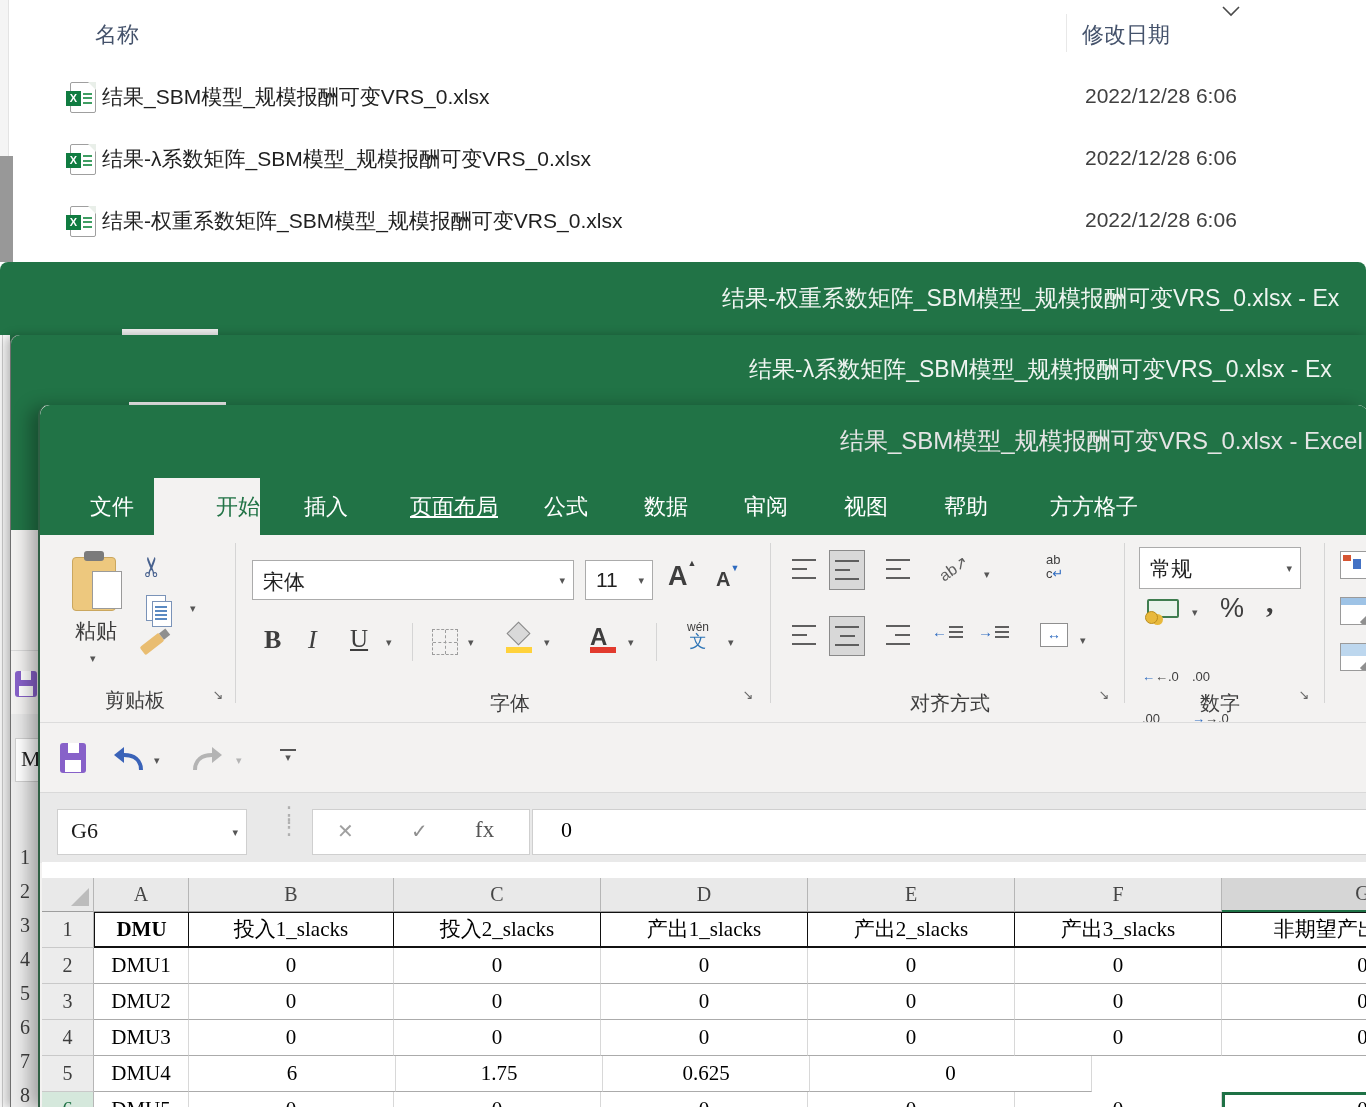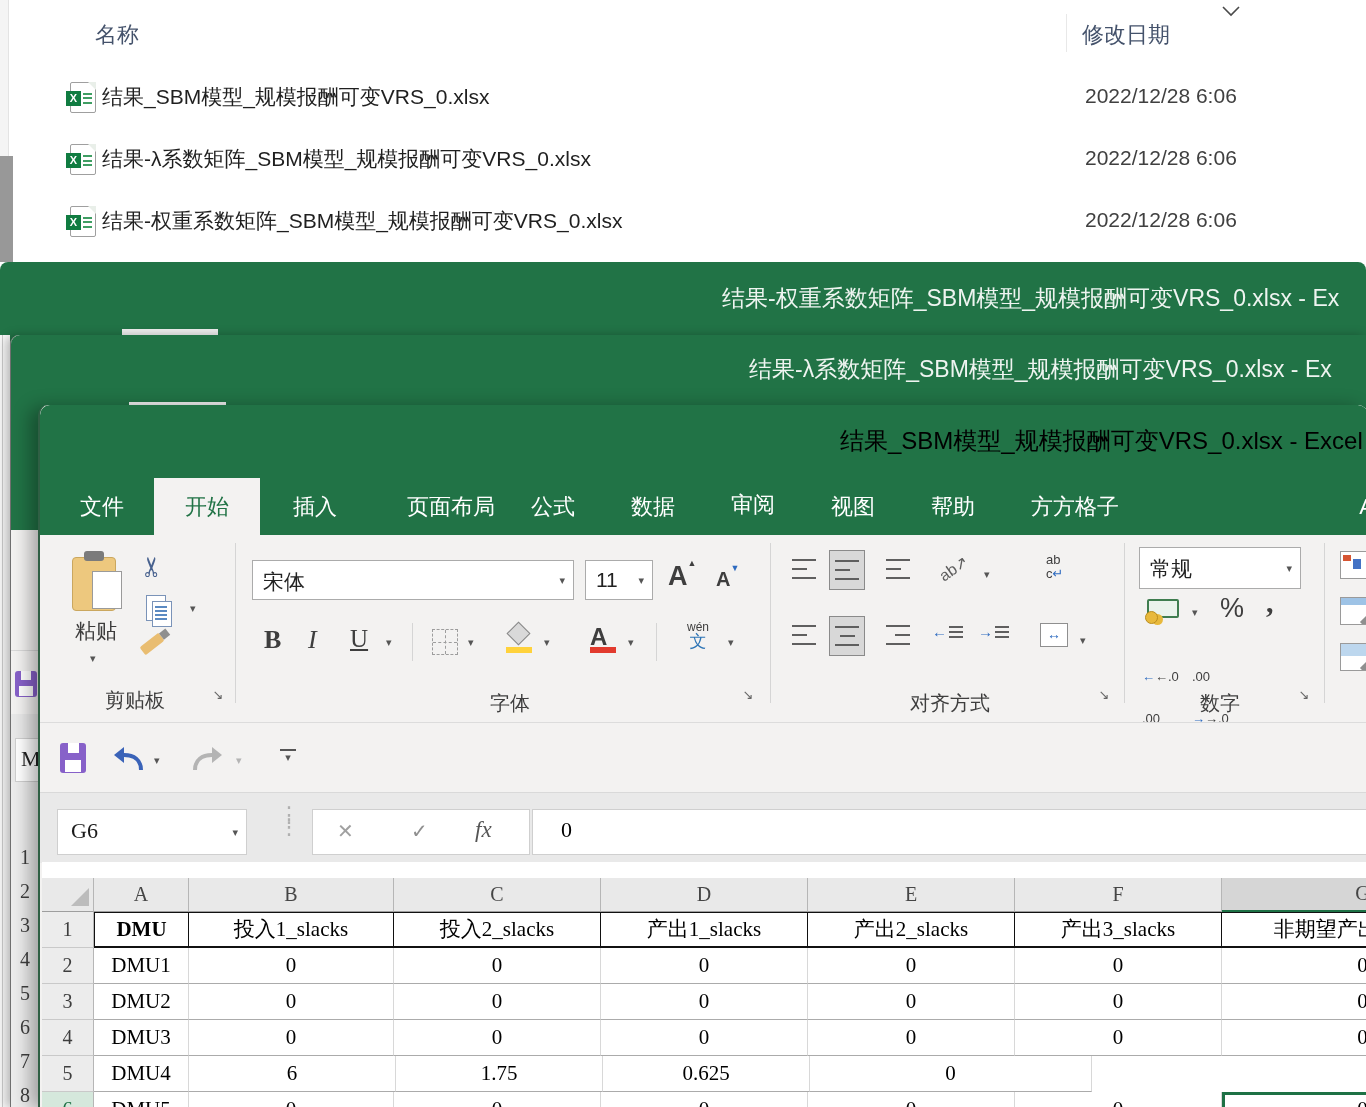--- a/index.html
+++ b/index.html
@@ -43,23 +43,23 @@
   .m-grid{position:absolute;left:0;top:447px;width:60px;bottom:0;background:#ececec;}
   .strip-num{width:28px;height:34px;text-align:center;line-height:34px;
              font-family:"Liberation Serif","DejaVu Serif",serif;font-size:20px;color:#3f3f3f;}
   .floppy{position:relative;width:22px;height:26px;background:#8761c9;border-radius:3px;}
   .floppy .sh{position:absolute;left:6px;top:0;width:10px;height:9px;background:#fff;}
   .floppy .bt{position:absolute;left:4px;bottom:1px;width:14px;height:10px;background:#fff;}
 
   #frontwin{position:absolute;left:38px;top:405px;width:1328px;height:702px;background:#f3f2f1;
             border-left:2px solid #2f5f44;border-radius:10px 10px 0 0;box-shadow:-8px 2px 18px rgba(0,0,0,.32);overflow:hidden;}
   .f-titlebar{position:absolute;left:0;top:0;width:100%;height:73px;background:#217346;border-radius:10px 10px 0 0;}
-  .f-title{position:absolute;left:800px;top:20px;font-size:24px;color:#000000;white-space:nowrap;}
+  .f-title{position:absolute;left:800px;top:20px;font-size:24px;color:#e5e5e5;white-space:nowrap;}
   .f-tabs{position:absolute;left:0;top:73px;width:100%;height:57px;background:#217346;}
-  .rtab{position:absolute;top:0;height:57px;text-align:center;line-height:57px;font-size:22px;color:#fff;cursor:pointer;white-space:nowrap;}
+  .rtab{position:absolute;top:0;height:57px;text-align:right;line-height:57px;font-size:22px;color:#fff;cursor:pointer;white-space:nowrap;}
   .rtab.sel{background:#f3f2f1;color:#217346;}
 
   .f-ribbon{position:absolute;left:0;top:130px;width:100%;height:187px;background:#f3f2f1;border-bottom:1px solid #dadada;}
   .gsep{position:absolute;top:8px;width:1px;height:160px;background:#d5d5d5;}
   .glabel{position:absolute;font-size:20px;color:#3e3e3e;text-align:center;}
   .launch{position:absolute;width:16px;height:16px;color:#666;font-size:13px;line-height:16px;text-align:center;cursor:pointer;}
   .chev{color:#555;font-size:11px;line-height:11px;cursor:pointer;}
   .rbtn{cursor:pointer;}
   .whitebox{position:absolute;background:#fff;border:1px solid #ababab;cursor:pointer;}
   .wb-arrow{position:absolute;right:8px;top:50%;transform:translateY(-50%);color:#555;font-size:11px;}
@@ -220,24 +220,24 @@
 
   <section id="frontwin">
     <div class="f-titlebar">
       <div class="f-title">结果_SBM模型_规模报酬可变VRS_0.xlsx  -  Excel</div>
     </div>
 
     <div class="f-tabs" id="tab-row">
         <div class="rtab" style="left: 30px; width: 64px;">文件</div>
         <div class="rtab sel" style="left: 114px; width: 106px;">开始</div>
         <div class="rtab" style="left: 242px; width: 66px;">插入</div>
-        <div class="rtab" style="left: 349px; width: 124px;">页面布局</div>
+        <div class="rtab" style="left: 334px; width: 124px; text-decoration: underline;">页面布局</div>
         <div class="rtab" style="left: 478px; width: 70px;">公式</div>
         <div class="rtab" style="left: 578px; width: 70px;">数据</div>
-        <div class="rtab" style="left: 678px; width: 70px; font-family: Liberation Mono, monospace;">审阅</div>
+        <div class="rtab" style="left: 678px; width: 70px;">审阅</div>
         <div class="rtab" style="left: 778px; width: 70px;">视图</div>
         <div class="rtab" style="left: 878px; width: 70px;">帮助</div>
         <div class="rtab" style="left: 972px; width: 126px;">方方格子</div>
         <div class="rtab" style="left: 1292px; width: 80px;">Ac</div>
       </div>
 
     <div class="f-ribbon">
       <div class="gsep" style="left:195px;"></div>
       <div class="gsep" style="left:730px;"></div>
       <div class="gsep" style="left:1084px;"></div>
@@ -414,21 +414,21 @@
 
     <div class="f-fx">
       <div class="fxbox" style="left:17px;width:190px;">
         <span class="serif" style="position:absolute;left:13px;top:8px;font-size:22px;color:#1a1a1a;">G6</span>
         <span class="wb-arrow">▾</span>
       </div>
       <div class="fx-dots">⋮<br>⋮</div>
       <div class="fxbox" style="left:272px;width:218px;">
         <span style="position:absolute;left:24px;top:9px;font-size:20px;color:#a0a0a0;cursor:pointer;">✕</span>
         <span style="position:absolute;left:98px;top:9px;font-size:20px;color:#8f8f8f;cursor:pointer;">✓</span>
-        <span class="serif" style="position:absolute;left:162px;top:7px;font-size:23px;font-style:italic;color:#555;cursor:pointer;">fx</span>
+        <span class="serif" style="position:absolute;left:162px;top:7px;font-size:23px;color:#555;cursor:pointer;">fx</span>
       </div>
       <div class="fxbox" style="left:492px;width:836px;">
         <span class="serif" style="position:absolute;left:28px;top:7px;font-size:22px;color:#000;">0</span>
       </div>
     </div>
 
     <div class="f-grid">
       <div id="grid-root" style="position:absolute;left:0;top:16px;">
           <div class="g-row">
             <div class="g-cell g-h g-corner" style="width: 52px;">

